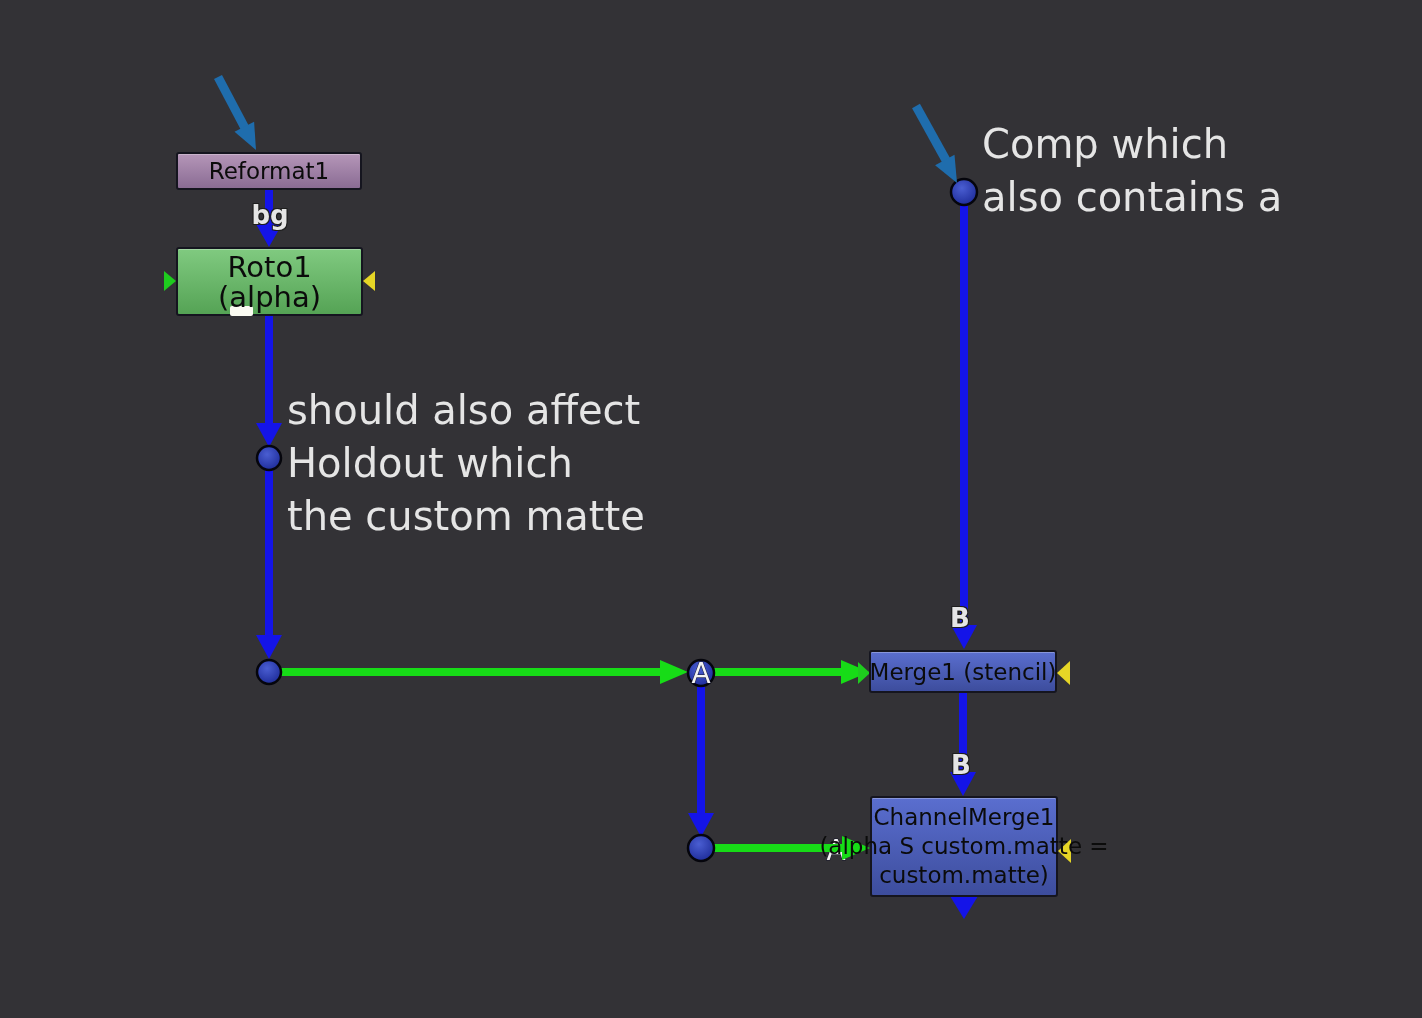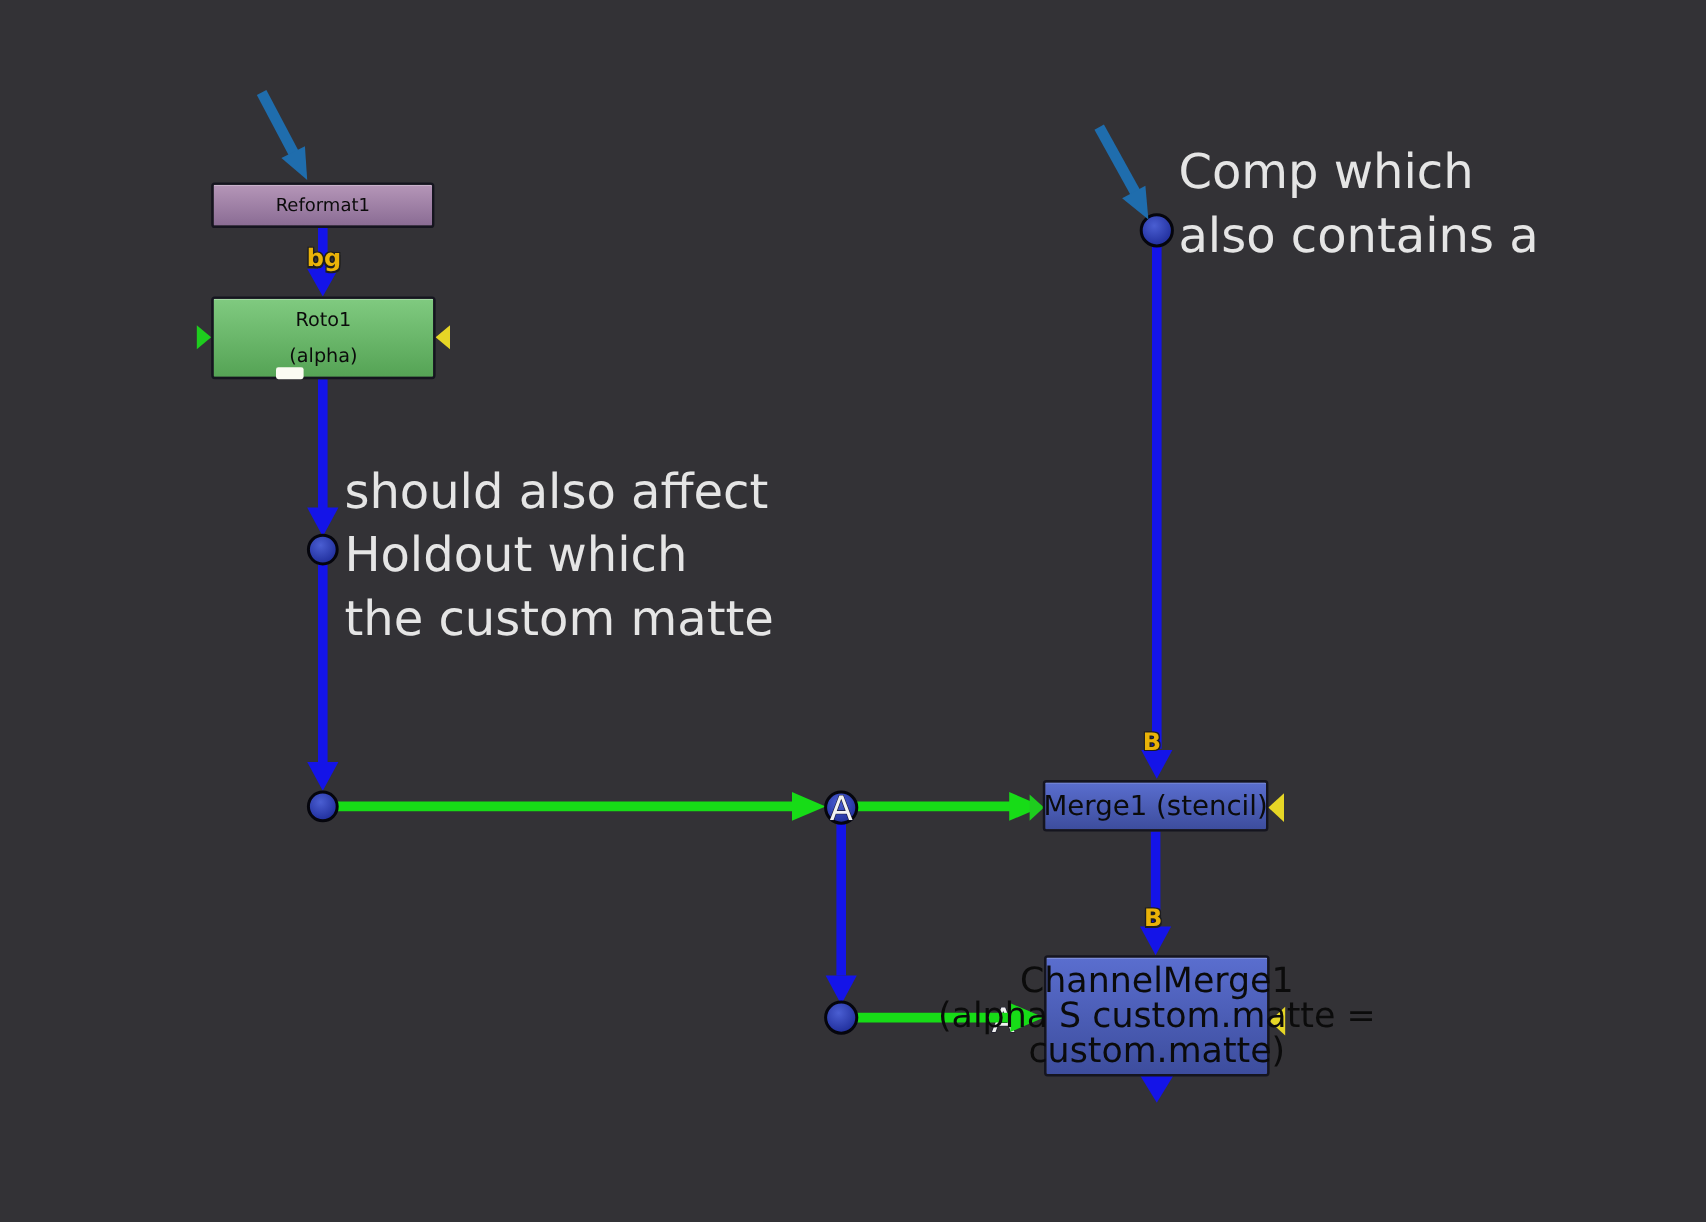--- a/index.html
+++ b/index.html
@@ -36,52 +36,52 @@
     z-index: 2;
     text-align: center;
   }
   .node .nlabel {
     white-space: nowrap;
     z-index: 4;
   }
   #node-reformat1 {
     left: 176px; top: 152px; width: 182px; height: 34px;
     background: linear-gradient(#b596b8, #8a6c94);
-    font-size: 15px;
+    font-size: 23px;
   }
   #node-roto1 {
     left: 176px; top: 247px; width: 183px; height: 65px;
     background: linear-gradient(#80ca80, #55a355);
-    font-size: 16px;
+    font-size: 29px;
     line-height: 30px;
   }
   #node-merge1 {
     left: 869px; top: 650px; width: 184px; height: 39px;
     background: linear-gradient(#5a6ecf, #3d4d9d);
     font-size: 23px;
   }
   #node-channelmerge1 {
     left: 870px; top: 796px; width: 184px; height: 97px;
     background: linear-gradient(#5a6ecf, #3d4d9d);
-    font-size: 29px;
+    font-size: 23px;
     line-height: 29px;
   }
   #roto-mask-indicator {
     position: absolute;
     left: 52px; bottom: -2px;
     width: 23px; height: 10px;
     background: #fbfbf2;
     border-radius: 2px;
     z-index: 3;
   }
   .wire-label {
     position: absolute;
     transform: translate(-50%, -50%);
-    color: #eab308;
-    font-size: 20px;
+    color: #e5e5e5;
+    font-size: 26px;
     font-weight: bold;
     z-index: 3;
     text-shadow: 1px 1px 0 #1e1e1e, -1px -1px 0 #1e1e1e, 1px -1px 0 #1e1e1e, -1px 1px 0 #1e1e1e;
     white-space: nowrap;
   }
   #label-bg { left: 270px; top: 215px; }
   #label-b-merge { left: 960px; top: 618px; }
   #label-b-channelmerge { left: 961px; top: 765px; }
   .annotation {
     position: absolute;

